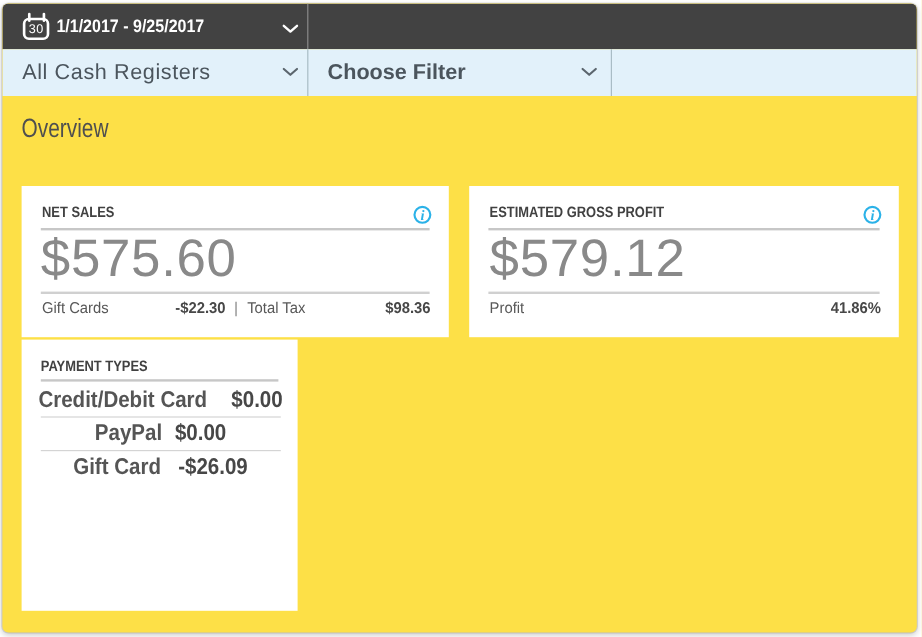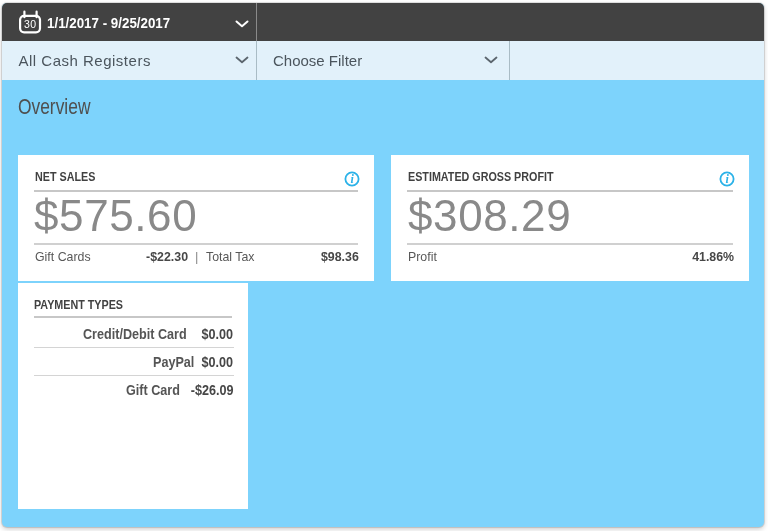--- a/index.html
+++ b/index.html
@@ -1,39 +1,39 @@
 <!DOCTYPE html>
 <html><head>
 <meta charset="utf-8">
 <style>
   * { margin:0; padding:0; box-sizing:border-box; }
   html,body { width:768px; height:531px; background:#ffffff; font-family:"Liberation Sans",sans-serif; overflow:hidden; }
-  .frame { position:absolute; left:2px; top:3px; width:762px; height:524px; background:#7dd3fc;
+  .frame { position:absolute; left:2px; top:3px; width:762px; height:524px; background:#fde047;
            border-radius:5px; overflow:hidden;
            box-shadow:0 0 0 1px rgba(0,0,0,0.10), 0 2px 5px rgba(0,0,0,0.22); }
   .topbar { position:absolute; left:0; top:0; width:100%; height:37.5px; background:#424242; }
   .filterbar { position:absolute; left:0; top:37.5px; width:100%; height:39.5px; background:#e2f1fa; }
   .sep { position:absolute; width:1px; }
   .datetext { position:absolute; left:45px; top:1px; height:37.5px; line-height:37.5px; color:#fff;
               font-size:15px; font-weight:bold; transform:scaleX(0.89); transform-origin:left center; }
-  .ftext { position:absolute; top:0; height:39.5px; line-height:39px; color:#4b555d; font-size:15px; letter-spacing:0.5px; }
+  .ftext { position:absolute; top:0; height:39.5px; line-height:39px; color:#4b555d; font-size:18px; letter-spacing:0.5px; }
   .overview { position:absolute; left:16px; top:92.5px; font-size:22px; line-height:22px; color:#4f4f4f;
               transform:scaleX(0.79); transform-origin:left top; }
   .card { position:absolute; background:#fff; }
   .ctitle { position:absolute; top:16px; left:17px; font-size:12.5px; font-weight:bold; color:#414141; line-height:12.5px; transform:scaleX(0.86); transform-origin:left top; white-space:nowrap; }
   .rule1 { position:absolute; left:16px; right:16px; height:2px; background:#c7c7c7; }
   .rule2 { position:absolute; left:16px; right:16px; height:1.5px; background:#d0d0d0; }
   .bignum { position:absolute; font-size:44px; line-height:44px; color:#898989; letter-spacing:0.6px; }
   .srow { position:absolute; left:0; right:0; font-size:13px; line-height:13px; color:#585858; }
   .srow .lbl { transform:scaleX(0.95); }
   .srow .val { transform:scaleX(0.95); }
   .lbl { display:inline-block; transform:scaleX(0.9); transform-origin:left; white-space:nowrap; }
   .val { display:inline-block; transform:scaleX(0.9); transform-origin:right; white-space:nowrap; font-weight:bold; color:#474747; }
-  .prow { height:28px; line-height:28px; border-bottom:1.5px solid #d4d4d4; font-size:14px; color:#555;
-          display:flex; justify-content:flex-end; align-items:center; font-weight:bold; }
+  .prow { height:28px; line-height:28px; border-bottom:1.5px solid #d4d4d4; font-size:19px; color:#555;
+          display:flex; justify-content:center; align-items:center; font-weight:bold; }
   .prow:last-child { border-bottom:none; }
   svg { display:block; }
 </style>
 </head>
 <body>
 <div class="frame">
 
   <div class="topbar">
     <svg width="28" height="28" style="position:absolute;left:15px;top:6px" viewBox="0 0 28 28">
       <rect x="3.1" y="6.8" width="19.9" height="16.5" rx="4" fill="none" stroke="#fff" stroke-width="2.2"></rect>
@@ -47,21 +47,21 @@
     </svg>
     <div class="sep" style="left:254px; top:0; height:37.5px; background:#8a8a8a;"></div>
   </div>
 
   <div class="filterbar">
     <span class="ftext" style="left:16.5px;">All Cash Registers</span>
     <svg width="14" height="8" style="position:absolute;left:233px;top:15.5px" viewBox="0 0 14 8">
       <polyline points="1.5,1.5 7,6.3 12.5,1.5" fill="none" stroke="#5c666e" stroke-width="1.8" stroke-linecap="round" stroke-linejoin="round"></polyline>
     </svg>
     <div class="sep" style="left:254px; top:0; height:39.5px; background:#a9bcc5;"></div>
-    <span class="ftext" style="left:271px; letter-spacing:0;">Choose Filter</span>
+    <span class="ftext" style="left:271px; letter-spacing:0;font-weight:bold;">Choose Filter</span>
     <svg width="14" height="8" style="position:absolute;left:482px;top:15.5px" viewBox="0 0 14 8">
       <polyline points="1.5,1.5 7,6.3 12.5,1.5" fill="none" stroke="#5c666e" stroke-width="1.8" stroke-linecap="round" stroke-linejoin="round"></polyline>
     </svg>
     <div class="sep" style="left:507px; top:0; height:39.5px; background:#a9bcc5;"></div>
   </div>
 
   <div class="overview">Overview</div>
 
   <div class="card" style="left:16px; top:152px; width:356px; height:126px;">
     <div class="ctitle">NET SALES</div>
@@ -81,21 +81,21 @@
     </div>
   </div>
 
   <div class="card" style="left:389px; top:152px; width:358px; height:126px;">
     <div class="ctitle">ESTIMATED GROSS PROFIT</div>
     <svg width="16" height="16" style="position:absolute;left:328px;top:15.5px" viewBox="0 0 16 16">
       <circle cx="8" cy="8" r="6.6" fill="none" stroke="#2bb2e8" stroke-width="1.8"></circle>
       <text x="8.2" y="12.2" font-size="12" font-weight="bold" font-style="italic" fill="#2bb2e8" text-anchor="middle" font-family="Liberation Serif,serif">i</text>
     </svg>
     <div class="rule1" style="top:35px;"></div>
-    <div class="bignum" style="left:17px; top:39.25px;">$308.29</div>
+    <div class="bignum" style="left:17px; top:39.25px;">$579.12</div>
     <div class="rule2" style="top:88px;"></div>
     <div class="srow" style="top:94.5px;">
       <span class="lbl" style="position:absolute;left:17px;">Profit</span>
       <span class="val" style="position:absolute;right:15px;">41.86%</span>
     </div>
   </div>
 
   <div class="card" style="left:16px; top:280px; width:230px; height:226px;">
     <div class="ctitle" style="left:16px;">PAYMENT TYPES</div>
     <div class="rule1" style="top:33px;"></div>

